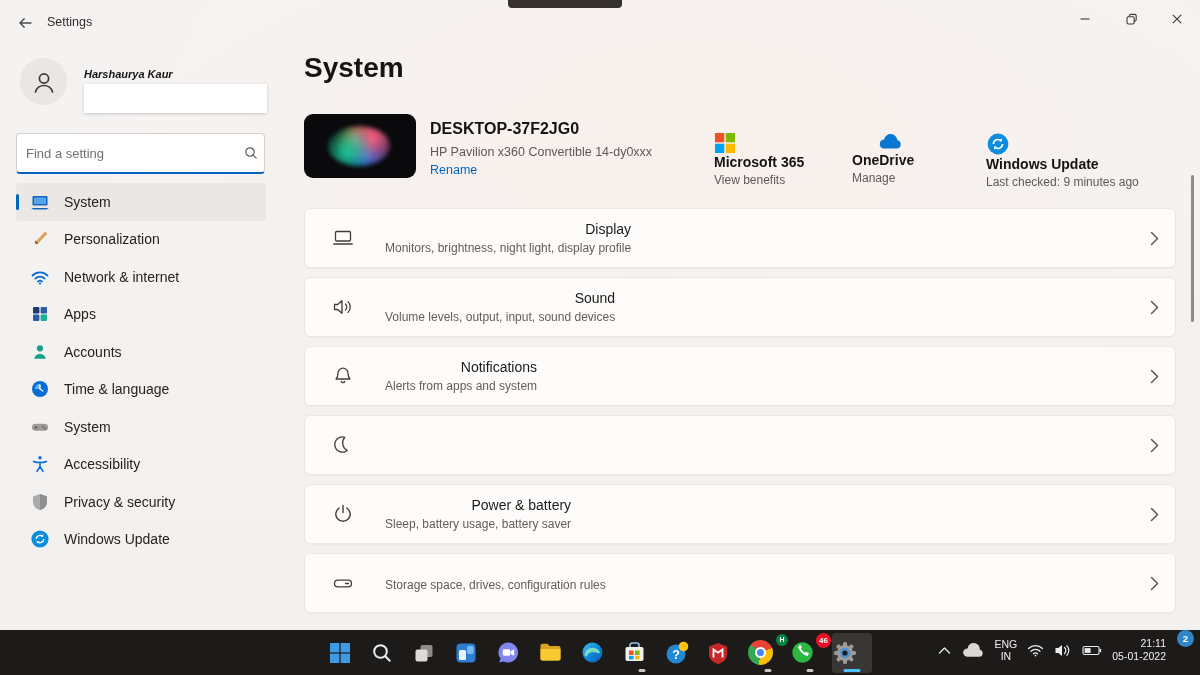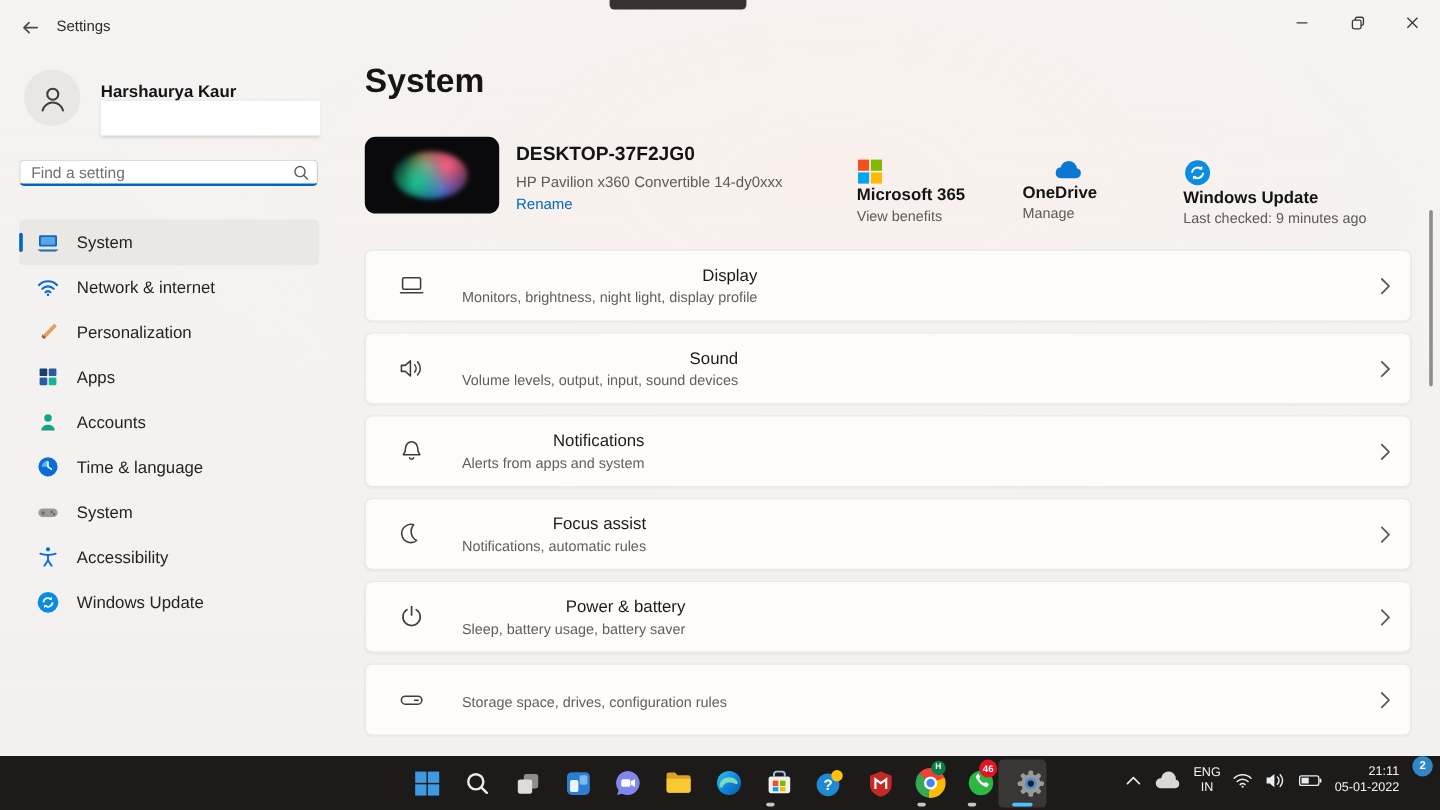--- a/index.html
+++ b/index.html
@@ -17,24 +17,24 @@
     display:flex; align-items:center; justify-content:center; cursor:pointer; }
   .app-title { position:absolute; left:47px; top:15px; font-size:12.5px; color:#2f2c2b; }
   .overlay-bar { position:absolute; left:508px; top:0; width:114px; height:8px;
     background:#262121; border-radius:0 0 4px 4px; opacity:.92; }
   .win-controls { position:absolute; right:0; top:0; height:38px; display:flex; }
   .win-btn { width:46px; height:100%; display:flex; align-items:center; justify-content:center; cursor:pointer; }
 
   
   .avatar { position:absolute; left:20px; top:58px; width:47px; height:47px;
     border-radius:50%; background:#e9e6e4; display:flex; align-items:center; justify-content:center; }
-  .user-name { position:absolute; left:84px; top:68px; font-size:14px; font-weight:700; color:#141414; }
+  .user-name { position:absolute; left:84px; top:68px; font-size:11px; font-weight:700; color:#141414;font-style:italic; }
   .user-box { position:absolute; left:84px; top:84px; width:183px; height:29px;
     background:#fff; box-shadow:0 1px 3px rgba(0,0,0,.18); }
-  .search-wrap { position:absolute; left:16px; top:133px; width:249px; height:22px;
+  .search-wrap { position:absolute; left:16px; top:133px; width:249px; height:41px;
     background:#fff; border:1px solid #d3d0ce; border-bottom:2px solid #0067c0; border-radius:4px;
     display:flex; align-items:center; }
   .search-input { flex:1; height:100%; border:none; outline:none; background:transparent;
     font-size:13px; color:#1a1a1a; padding-left:9px; font-family:"Liberation Sans",sans-serif; }
   .search-input::placeholder { color:#73706e; }
   .search-ic { width:26px; display:flex; justify-content:center; }
   .nav { position:absolute; left:16px; top:183px; width:250px; }
   .nav-item { position:relative; height:37.5px; display:flex; align-items:center;
     border-radius:4px; cursor:pointer; }
   .nav-item.active { background:#eae7e5; }
@@ -75,21 +75,21 @@
   .card-sub { font-size:12px; color:#615d5a; margin-top:4px; }
   .card-chev { position:absolute; right:16px; top:22px; }
 
   .scrollbar { position:absolute; right:6px; top:175px; width:3px; height:147px;
     background:#8f8d8b; border-radius:2px; cursor:pointer; }
 
   
   .taskbar { position:absolute; left:0; bottom:0; width:1200px; height:45px;
     background:#1d1b1a; display:flex; align-items:center; justify-content:center; }
   .tb-ic { position:relative; width:40px; height:40px; margin:0 1px; border-radius:4px;
-    display:flex; align-items:center; justify-content:flex-end; cursor:pointer; }
+    display:flex; align-items:center; justify-content:flex-start; cursor:pointer; }
   .tb-ic.active-app { background:#393736; }
   .run-dash { position:absolute; bottom:1px; left:50%; transform:translateX(-50%);
     width:7px; height:2.5px; border-radius:2px; background:#c9c6c4; }
   .active-dash { position:absolute; bottom:1px; left:50%; transform:translateX(-50%);
     width:17px; height:3px; border-radius:2px; background:#4cc2ff; }
   .badge { position:absolute; border-radius:50%; color:#fff; display:flex;
     align-items:center; justify-content:center; font-weight:700; }
   .badge-red { top:0px; right:-1px; width:15px; height:15px; background:#e81224; font-size:8px; }
   .badge-green { top:1px; right:0px; width:12px; height:12px; background:#0b8043; font-size:7px; }
 
@@ -170,43 +170,43 @@
           <rect x="4" y="5.5" width="12" height="6.5" rx=".8" fill="#58a6ea"></rect>
           <path d="M1.2 16h17.6l-2.2 1.6H3.4z" fill="#1466c0"></path>
         </svg>
       </span>
       <span class="nav-label">System</span>
     </div>
 
 
     <div class="nav-item">
       <span class="nav-ic">
+        <svg viewBox="0 0 20 20" width="20" height="20">
+          <path d="M15.2 2.6l2.2 2.2-8.6 9-3.4 1.2 1.2-3.4z" fill="#dda35e"></path>
+          <path d="M5.4 11.6l3 3-2 .7-1.7-1.7z" fill="#8a5a28"></path>
+        </svg>
+      </span>
+      <span class="nav-label">Personalization</span>
+    </div>
+
+    <div class="nav-item">
+      <span class="nav-ic">
         <svg viewBox="0 0 20 20" width="20" height="20" fill="none" stroke="#0a6cd6" stroke-width="1.8" stroke-linecap="round">
           <path d="M2.5 8.5a10.5 10.5 0 0115 0"></path>
           <path d="M5.3 11.6a6.6 6.6 0 019.4 0"></path>
           <path d="M8 14.5a3 3 0 014 0"></path>
           <circle cx="10" cy="16.6" r="1.1" fill="#0a6cd6" stroke="none"></circle>
         </svg>
       </span>
       <span class="nav-label">Network &amp; internet</span>
     </div>
 
     <div class="nav-item">
       <span class="nav-ic">
         <svg viewBox="0 0 20 20" width="20" height="20">
-          <path d="M15.2 2.6l2.2 2.2-8.6 9-3.4 1.2 1.2-3.4z" fill="#dda35e"></path>
-          <path d="M5.4 11.6l3 3-2 .7-1.7-1.7z" fill="#8a5a28"></path>
-        </svg>
-      </span>
-      <span class="nav-label">Personalization</span>
-    </div>
-
-    <div class="nav-item">
-      <span class="nav-ic">
-        <svg viewBox="0 0 20 20" width="20" height="20">
           <rect x="3" y="3" width="6.4" height="6.4" rx="1" fill="#1d3d6e"></rect>
           <rect x="10.6" y="3" width="6.4" height="6.4" rx="1" fill="#2d5aa0"></rect>
           <rect x="3" y="10.6" width="6.4" height="6.4" rx="1" fill="#2d5aa0"></rect>
           <rect x="10.6" y="10.6" width="6.4" height="6.4" rx="1" fill="#18b394"></rect>
         </svg>
       </span>
       <span class="nav-label">Apps</span>
     </div>
 
     <div class="nav-item">
@@ -246,20 +246,29 @@
       <span class="nav-ic">
         <svg viewBox="0 0 20 20" width="20" height="20" stroke="#0a6cd6" fill="none" stroke-width="1.6" stroke-linecap="round">
           <circle cx="10" cy="3.8" r="1.7" fill="#0a6cd6" stroke="none"></circle>
           <path d="M3.6 7.4c4.2 1.5 8.6 1.5 12.8 0"></path>
           <path d="M10 8.4v4.4m0 0l-3 4.6m3-4.6l3 4.6"></path>
         </svg>
       </span>
       <span class="nav-label">Accessibility</span>
     </div>
 
+    <div class="nav-item">
+      <span class="nav-ic">
+        <svg viewBox="0 0 20 20" width="20" height="20">
+          <path d="M10 2l7 2.4v5c0 4.6-3.1 7.6-7 8.6-3.9-1-7-4-7-8.6v-5z" fill="#ababab"></path>
+          <path d="M10 2l7 2.4v5c0 4.6-3.1 7.6-7 8.6z" fill="#8f8f8f"></path>
+        </svg>
+      </span>
+      <span class="nav-label">Privacy &amp; security</span>
+    </div>
 
     <div class="nav-item">
       <span class="nav-ic">
         <svg viewBox="0 0 20 20" width="20" height="20">
           <circle cx="10" cy="10" r="8.6" fill="#0a8de0"></circle>
           <path d="M6.2 10a3.8 3.8 0 016.6-2.4M13.8 10a3.8 3.8 0 01-6.6 2.4" stroke="#fff" stroke-width="1.4" fill="none"></path>
           <path d="M13.2 5.2v2.6h-2.6zM6.8 14.8v-2.6h2.6z" fill="#fff"></path>
         </svg>
       </span>
       <span class="nav-label">Windows Update</span>
@@ -371,24 +380,20 @@
           </svg>
       </span>
     </div>
 
     <div class="card">
       <span class="card-ic">
         <svg viewBox="0 0 24 24" width="24" height="24" fill="none" stroke="#403c3a" stroke-width="1.3" stroke-linecap="round" stroke-linejoin="round">
           <path d="M13.8 4.3a7.6 7.6 0 102.4 13.1A8.4 8.4 0 0113.8 4.3z"></path>
         </svg>
       </span>
-      <div class="card-text">
-        <div class="card-title">Focus assist</div>
-        <div class="card-sub">Notifications, automatic rules</div>
-      </div>
       <span class="card-chev">
         <svg width="9" height="15" viewBox="0 0 9 15">
             <path d="M1.5 1.5l6 6-6 6" stroke="#5c5a58" stroke-width="1.5" fill="none" stroke-linecap="round" stroke-linejoin="round"></path>
           </svg>
       </span>
     </div>
 
     <div class="card">
       <span class="card-ic">
         <svg viewBox="0 0 24 24" width="24" height="24" fill="none" stroke="#403c3a" stroke-width="1.4" stroke-linecap="round">

